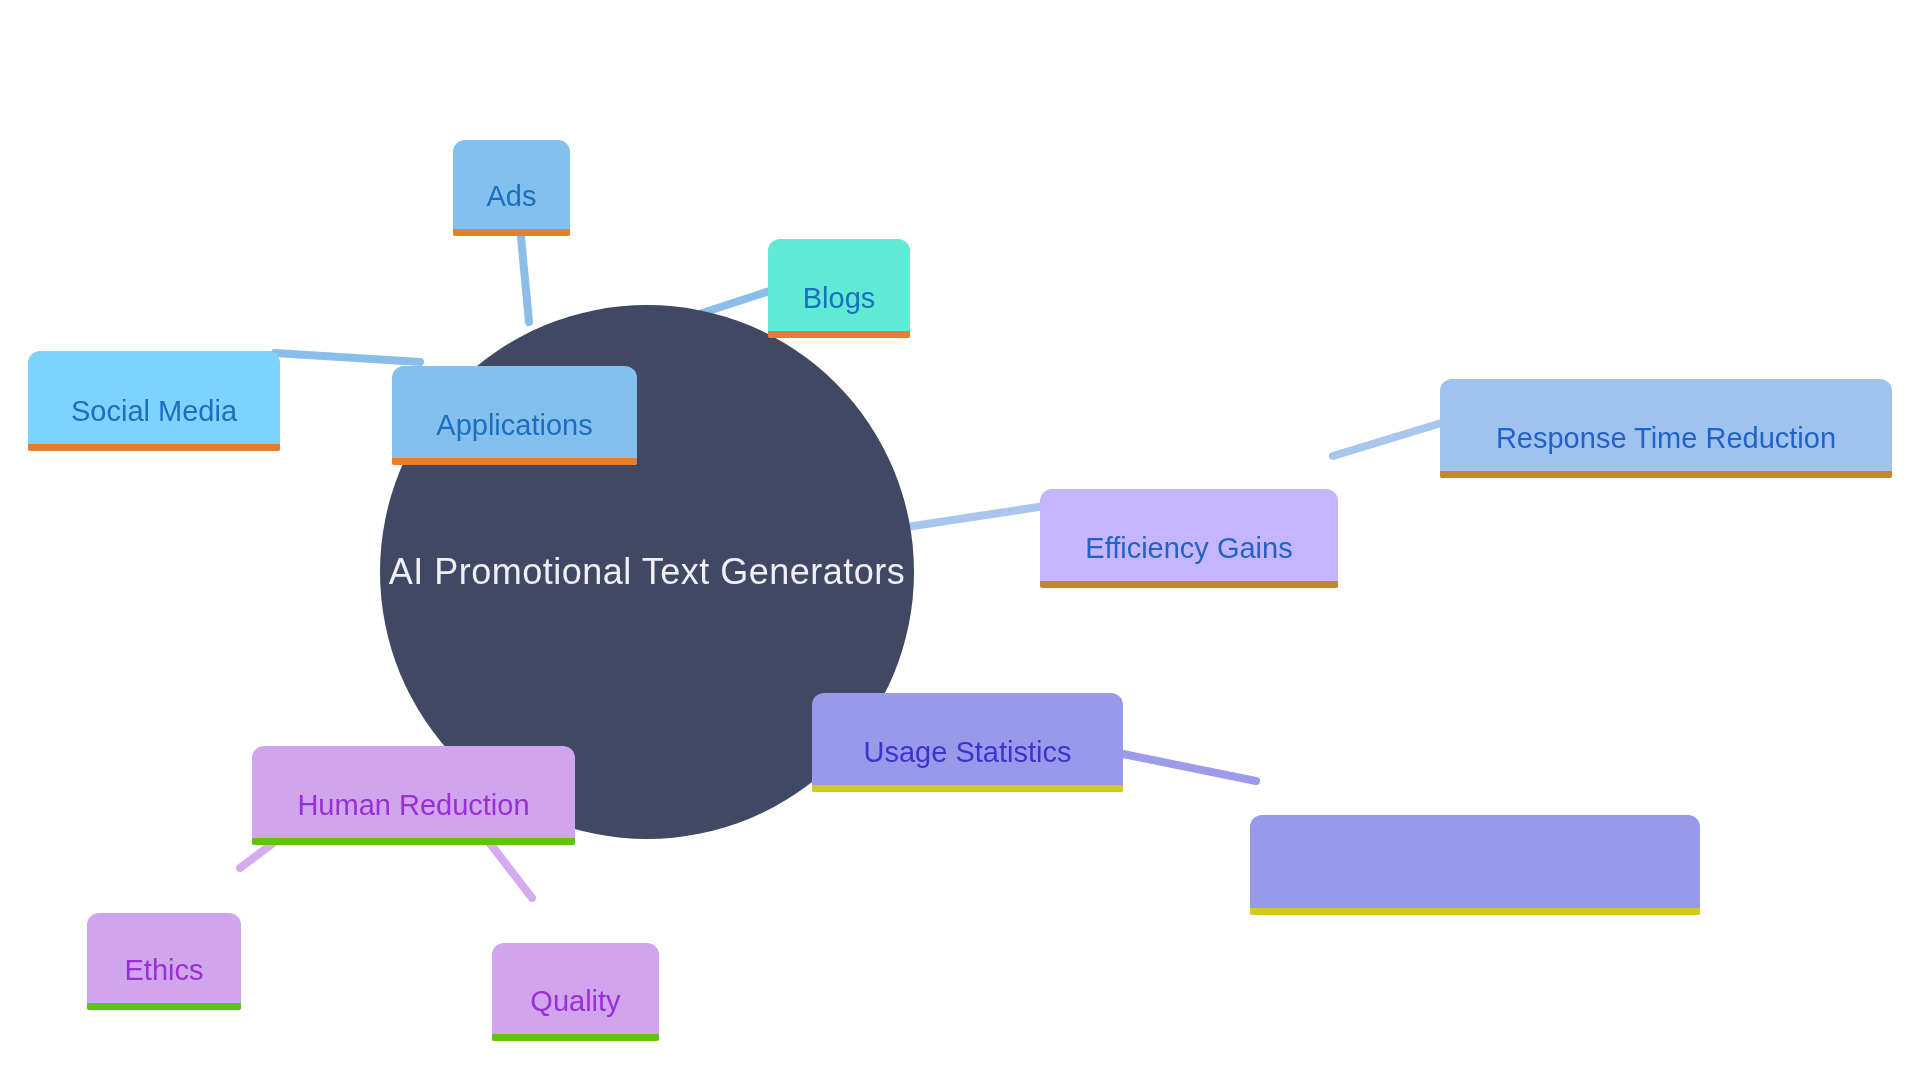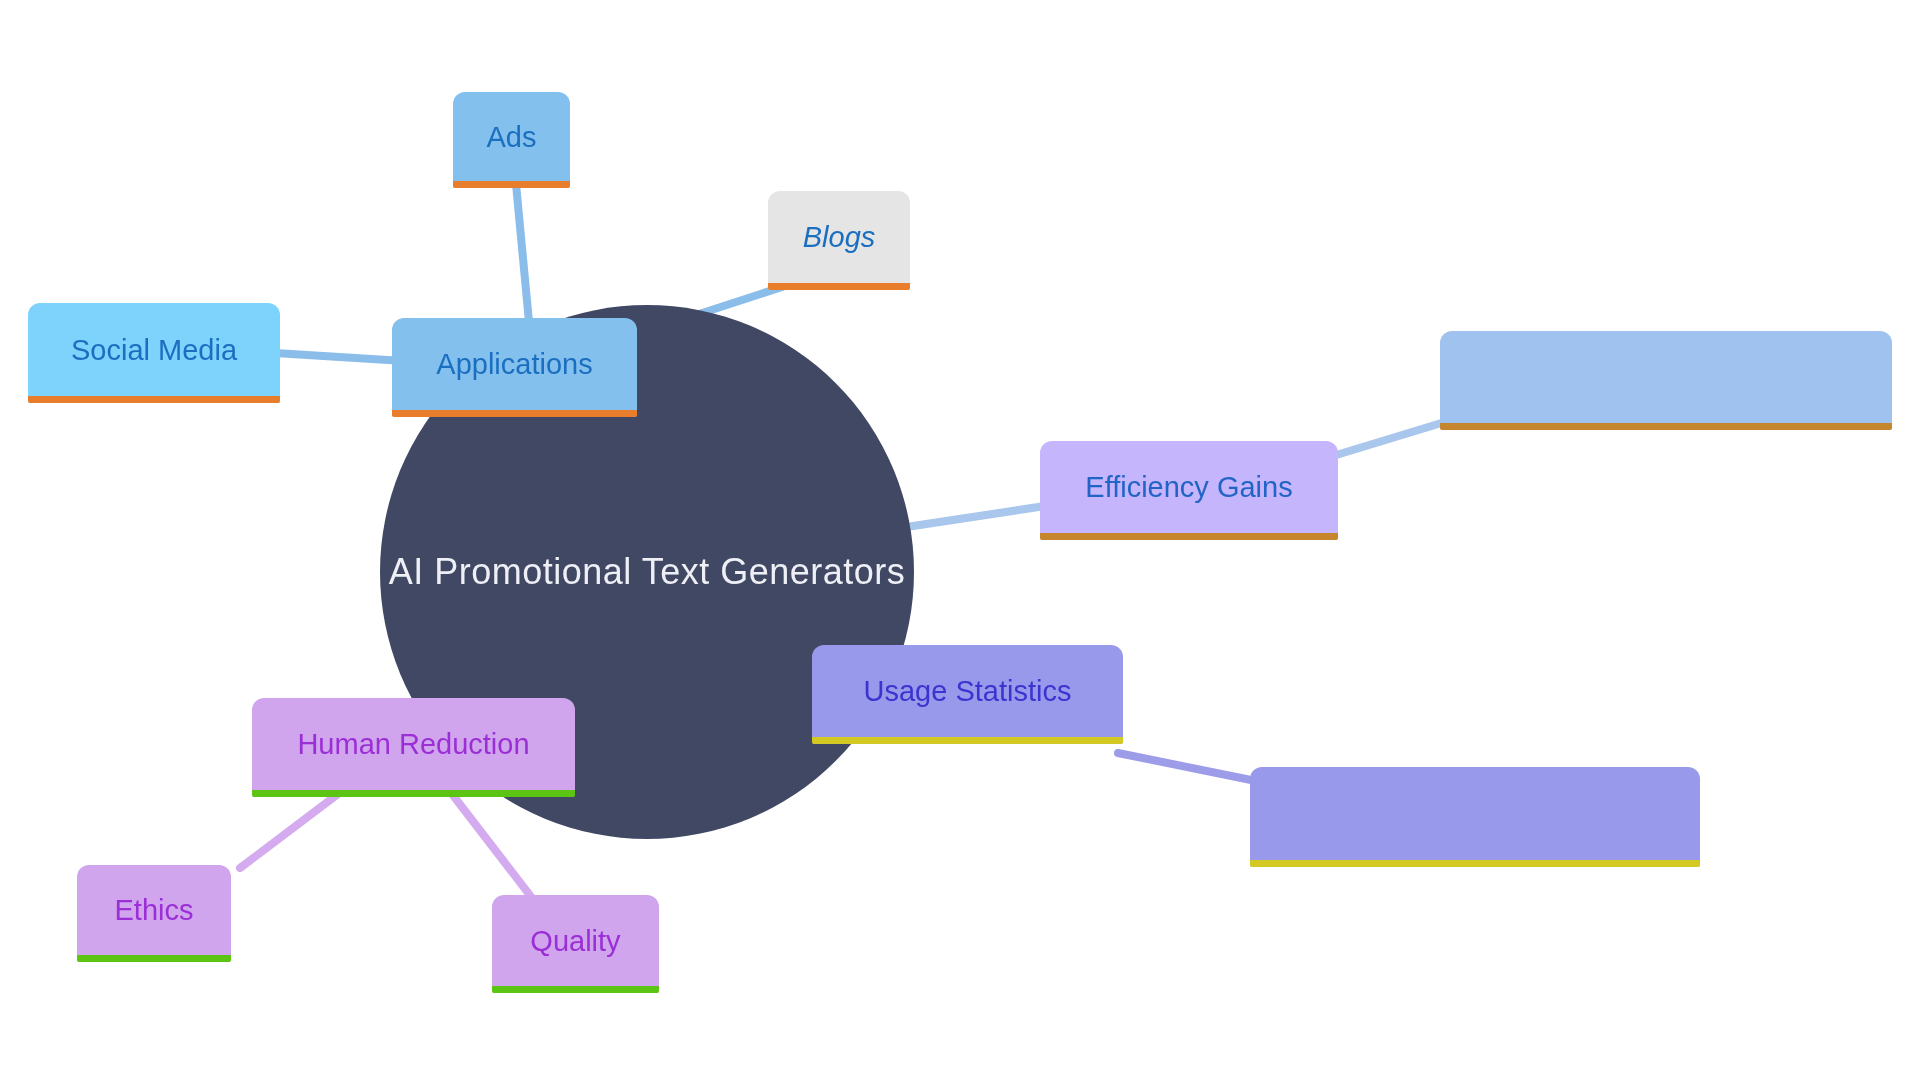--- a/index.html
+++ b/index.html
@@ -33,25 +33,26 @@
   .central span {
     font-size: 36px;
     letter-spacing: 0.5px;
     white-space: nowrap;
   }
   .node {
     position: absolute;
     z-index: 3;
     border-radius: 12px 12px 3px 3px;
     display: flex;
-    align-items: center;
+    align-items: flex-end;
     justify-content: center;
     box-sizing: border-box;
-    padding-bottom: 6px;
+    padding-bottom: 23px;
     cursor: pointer;
+    margin-top: 48px;
   }
   .node .label {
     font-size: 29px;
     white-space: nowrap;
   }
   .node .bar {
     position: absolute;
     left: 0;
     bottom: 0;
     width: 100%;
@@ -78,47 +79,48 @@
   </div>
   <div id="nodes-layer">
       <div class="node" style="left: 392px; top: 318px; width: 245px; height: 99px; background: rgb(132, 192, 237); color: rgb(27, 111, 192);">
         <span class="label">Applications</span>
         <div class="bar" style="background: rgb(232, 126, 43);"></div>
       </div>
       <div class="node" style="left: 453px; top: 92px; width: 117px; height: 96px; background: rgb(132, 192, 237); color: rgb(27, 111, 192);">
         <span class="label">Ads</span>
         <div class="bar" style="background: rgb(232, 126, 43);"></div>
       </div>
-      <div class="node" style="left: 768px; top: 191px; width: 142px; height: 99px; background: #e5e5e5; color: rgb(27, 111, 192); font-style: italic;">
+      <div class="node" style="left: 768px; top: 191px; width: 142px; height: 99px; background: #5eead4; color: rgb(27, 111, 192);">
         <span class="label">Blogs</span>
         <div class="bar" style="background: rgb(232, 126, 43);"></div>
       </div>
       <div class="node" style="left: 28px; top: 303px; width: 252px; height: 100px; background: #7dd3fc; color: rgb(27, 111, 192);">
         <span class="label">Social Media</span>
         <div class="bar" style="background: rgb(232, 126, 43);"></div>
       </div>
       <div class="node" style="left: 1040px; top: 441px; width: 298px; height: 99px; background: #c4b5fd; color: rgb(34, 100, 198);">
         <span class="label">Efficiency Gains</span>
         <div class="bar" style="background: rgb(198, 134, 46);"></div>
       </div>
       <div class="node" style="left: 1440px; top: 331px; width: 452px; height: 99px; background: rgb(159, 195, 238); color: rgb(34, 100, 198);">
+        <span class="label">Response Time Reduction</span>
         <div class="bar" style="background: rgb(198, 134, 46);"></div>
       </div>
       <div class="node" style="left: 812px; top: 645px; width: 311px; height: 99px; background: rgb(153, 153, 235); color: rgb(59, 52, 208);">
         <span class="label">Usage Statistics</span>
         <div class="bar" style="background: rgb(210, 202, 34);"></div>
       </div>
       <div class="node" style="left: 1250px; top: 767px; width: 450px; height: 100px; background: rgb(153, 153, 235); color: rgb(59, 52, 208);">
         <div class="bar" style="background: rgb(210, 202, 34);"></div>
       </div>
       <div class="node" style="left: 252px; top: 698px; width: 323px; height: 99px; background: rgb(209, 164, 238); color: rgb(154, 47, 214);">
         <span class="label">Human Reduction</span>
         <div class="bar" style="background: rgb(92, 197, 19);"></div>
       </div>
-      <div class="node" style="left: 77px; top: 865px; width: 154px; height: 97px; background: rgb(209, 164, 238); color: rgb(154, 47, 214);">
+      <div class="node" style="left: 87px; top: 865px; width: 154px; height: 97px; background: rgb(209, 164, 238); color: rgb(154, 47, 214);">
         <span class="label">Ethics</span>
         <div class="bar" style="background: rgb(92, 197, 19);"></div>
       </div>
       <div class="node" style="left: 492px; top: 895px; width: 167px; height: 98px; background: rgb(209, 164, 238); color: rgb(154, 47, 214);">
         <span class="label">Quality</span>
         <div class="bar" style="background: rgb(92, 197, 19);"></div>
       </div>
     </div>
 </div>
 

